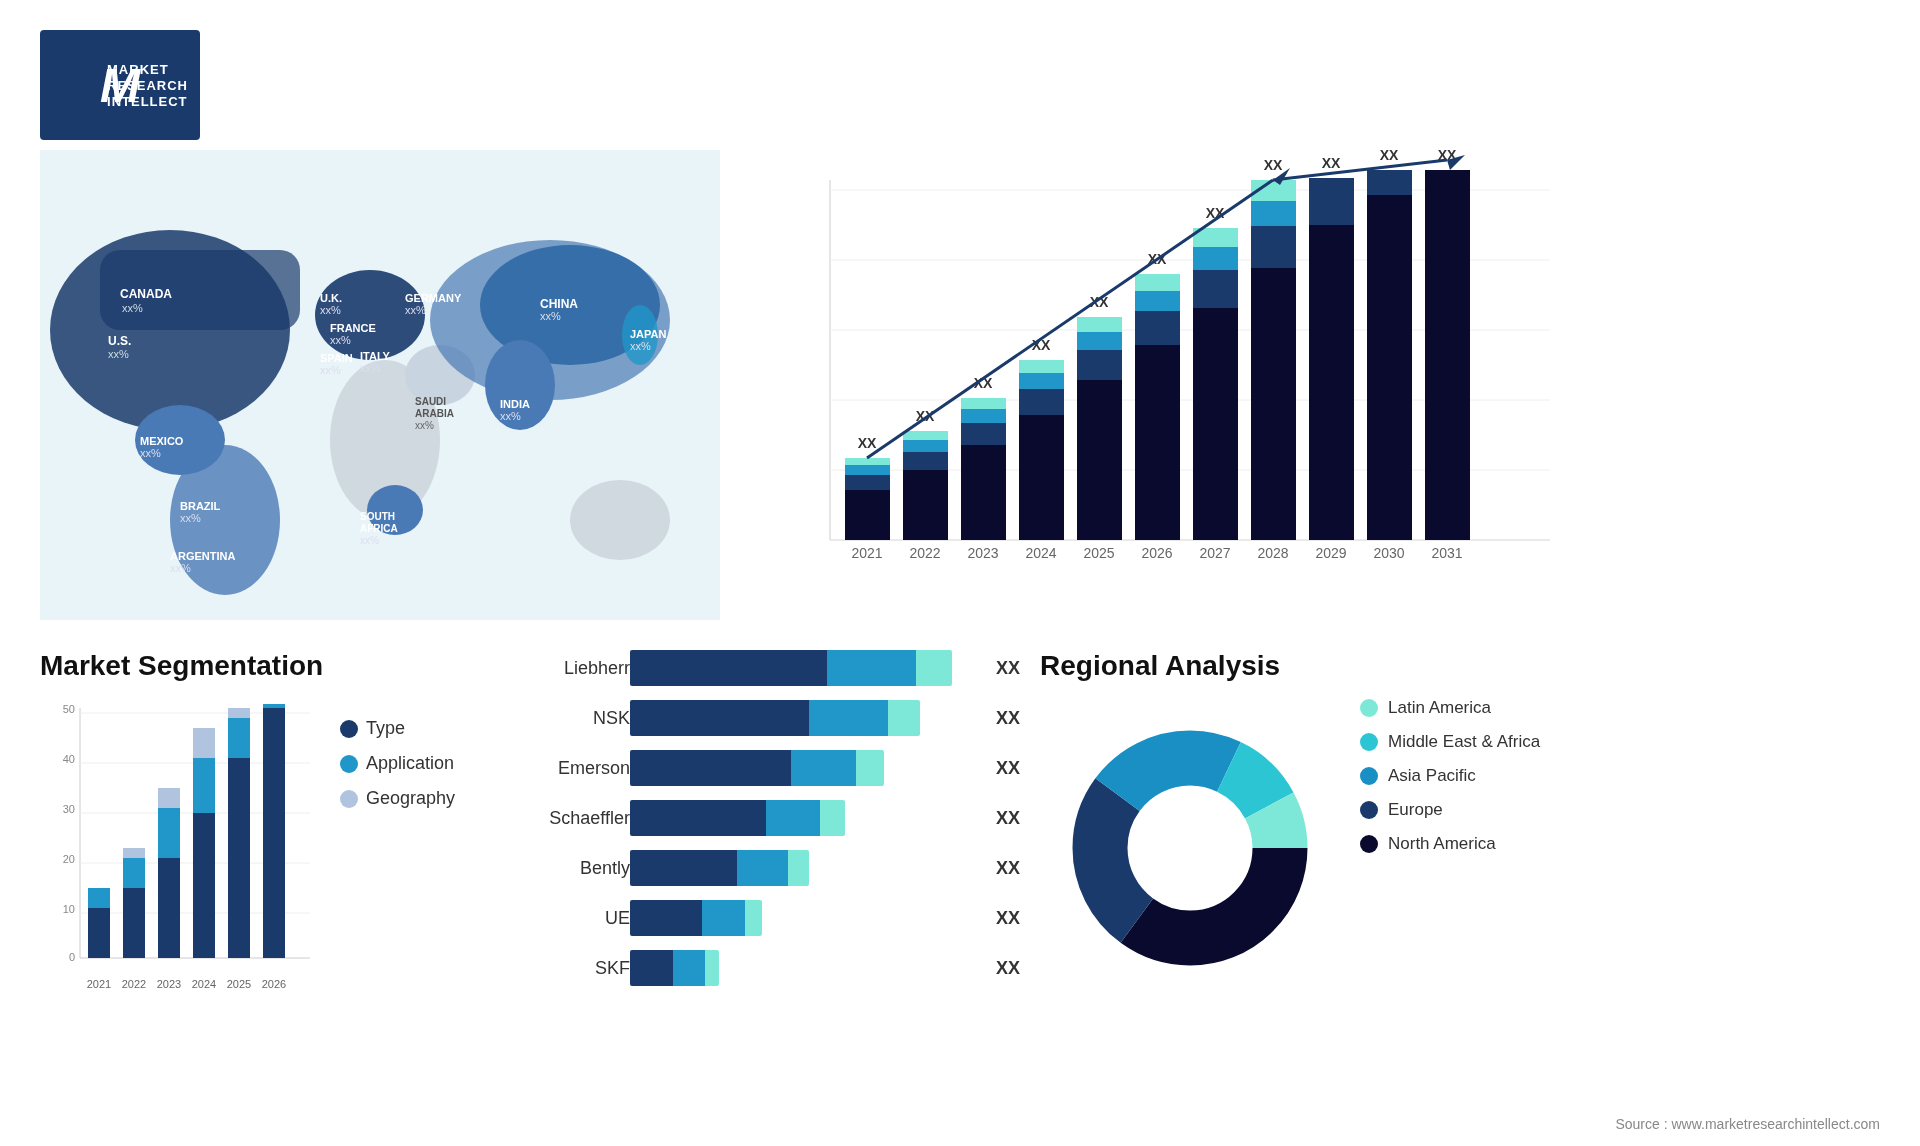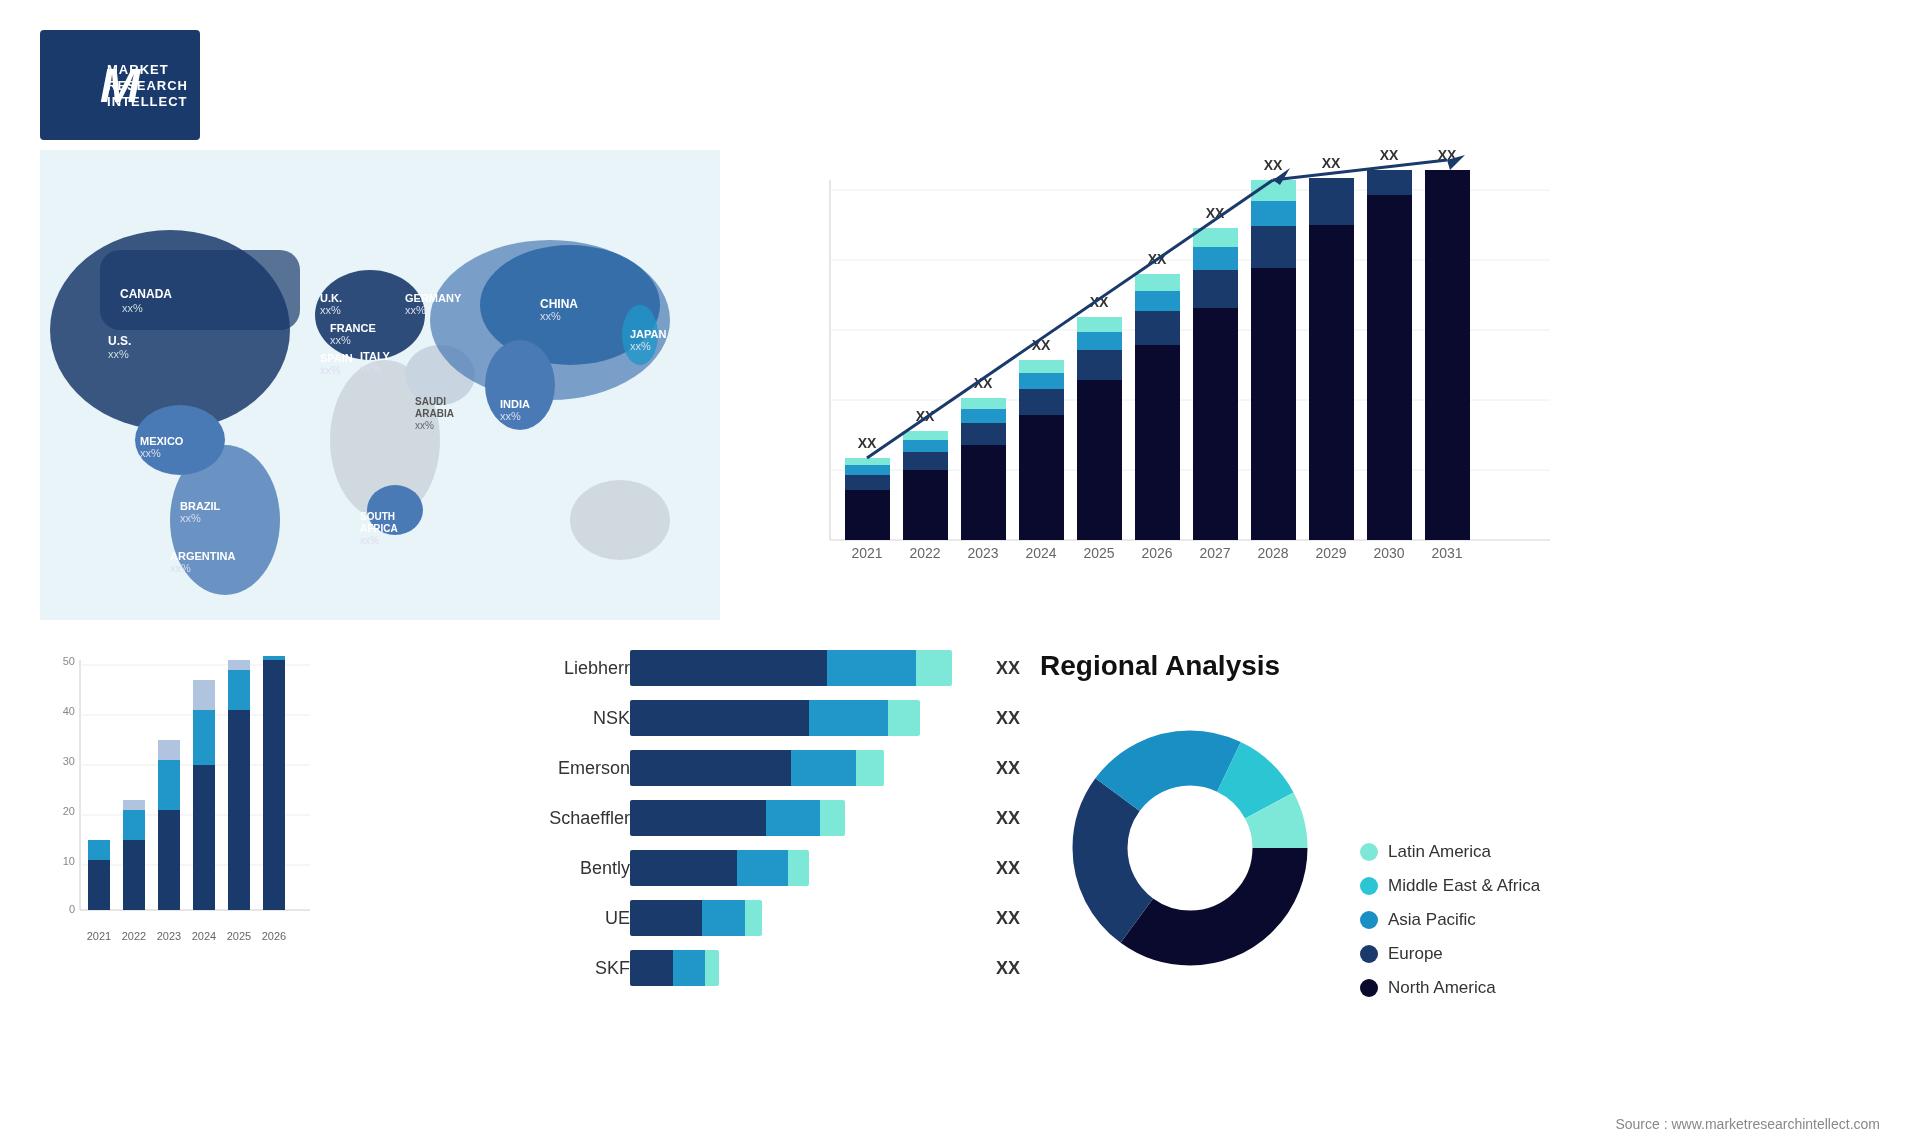--- a/index.html
+++ b/index.html
@@ -162,21 +162,21 @@
       line-height: 36px;
     }
 
     
     .regional {
       flex: 1;
     }
     .donut-area {
       display: flex;
       gap: 20px;
-      align-items: flex-end;
+      align-items: flex-start;
     }
     .regional-legend {
       display: flex;
       flex-direction: column;
       gap: 14px;
     }
     .reg-legend-item {
       display: flex;
       align-items: center;
       gap: 10px;
@@ -387,20 +387,21 @@
 
         <line x1="503" y1="30" x2="677" y2="10" stroke="#1a3a6b" stroke-width="3"></line>
         <polygon points="677,10 695,5 680,20" fill="#1a3a6b"></polygon>
       </svg>
     </div>
   </div>
 
   <div class="bottom-section">
 
     <div class="segmentation">
+      <div class="section-title">Market Segmentation</div>
       <div class="seg-chart-area">
 
         <svg width="280" height="310" viewBox="0 0 280 310">
 
           <line x1="40" y1="10" x2="40" y2="260" stroke="#ccc" stroke-width="1"></line>
           <line x1="40" y1="260" x2="270" y2="260" stroke="#ccc" stroke-width="1"></line>
 
           <text x="35" y="263" font-size="11" fill="#888" text-anchor="end">0</text>
           <text x="35" y="215" font-size="11" fill="#888" text-anchor="end">10</text>
           <text x="35" y="165" font-size="11" fill="#888" text-anchor="end">20</text>
@@ -436,20 +437,34 @@
           <rect x="188" y="60" width="22" height="200" fill="#1a3a6b"></rect>
           <rect x="188" y="20" width="22" height="40" fill="#2196c8"></rect>
           <rect x="188" y="10" width="22" height="10" fill="#b0c4e0"></rect>
           <text x="199" y="290" font-size="11" fill="#666" text-anchor="middle">2025</text>
 
           <rect x="223" y="10" width="22" height="250" fill="#1a3a6b"></rect>
           <rect x="223" y="6" width="22" height="4" fill="#2196c8"></rect>
           <text x="234" y="290" font-size="11" fill="#666" text-anchor="middle">2026</text>
         </svg>
 
+        <div class="seg-legend">
+          <div class="legend-item">
+            <div class="legend-dot" style="background:#1a3a6b;"></div>
+            <span>Type</span>
+          </div>
+          <div class="legend-item">
+            <div class="legend-dot" style="background:#2196c8;"></div>
+            <span>Application</span>
+          </div>
+          <div class="legend-item">
+            <div class="legend-dot" style="background:#b0c4e0;"></div>
+            <span>Geography</span>
+          </div>
+        </div>
       </div>
     </div>
 
     <div class="key-players">
       <div>
 
         <div class="player-row">
           <div class="player-name">Liebherr</div>
           <div class="player-bar-container">
             <div class="player-bar" style="width:90%;">

